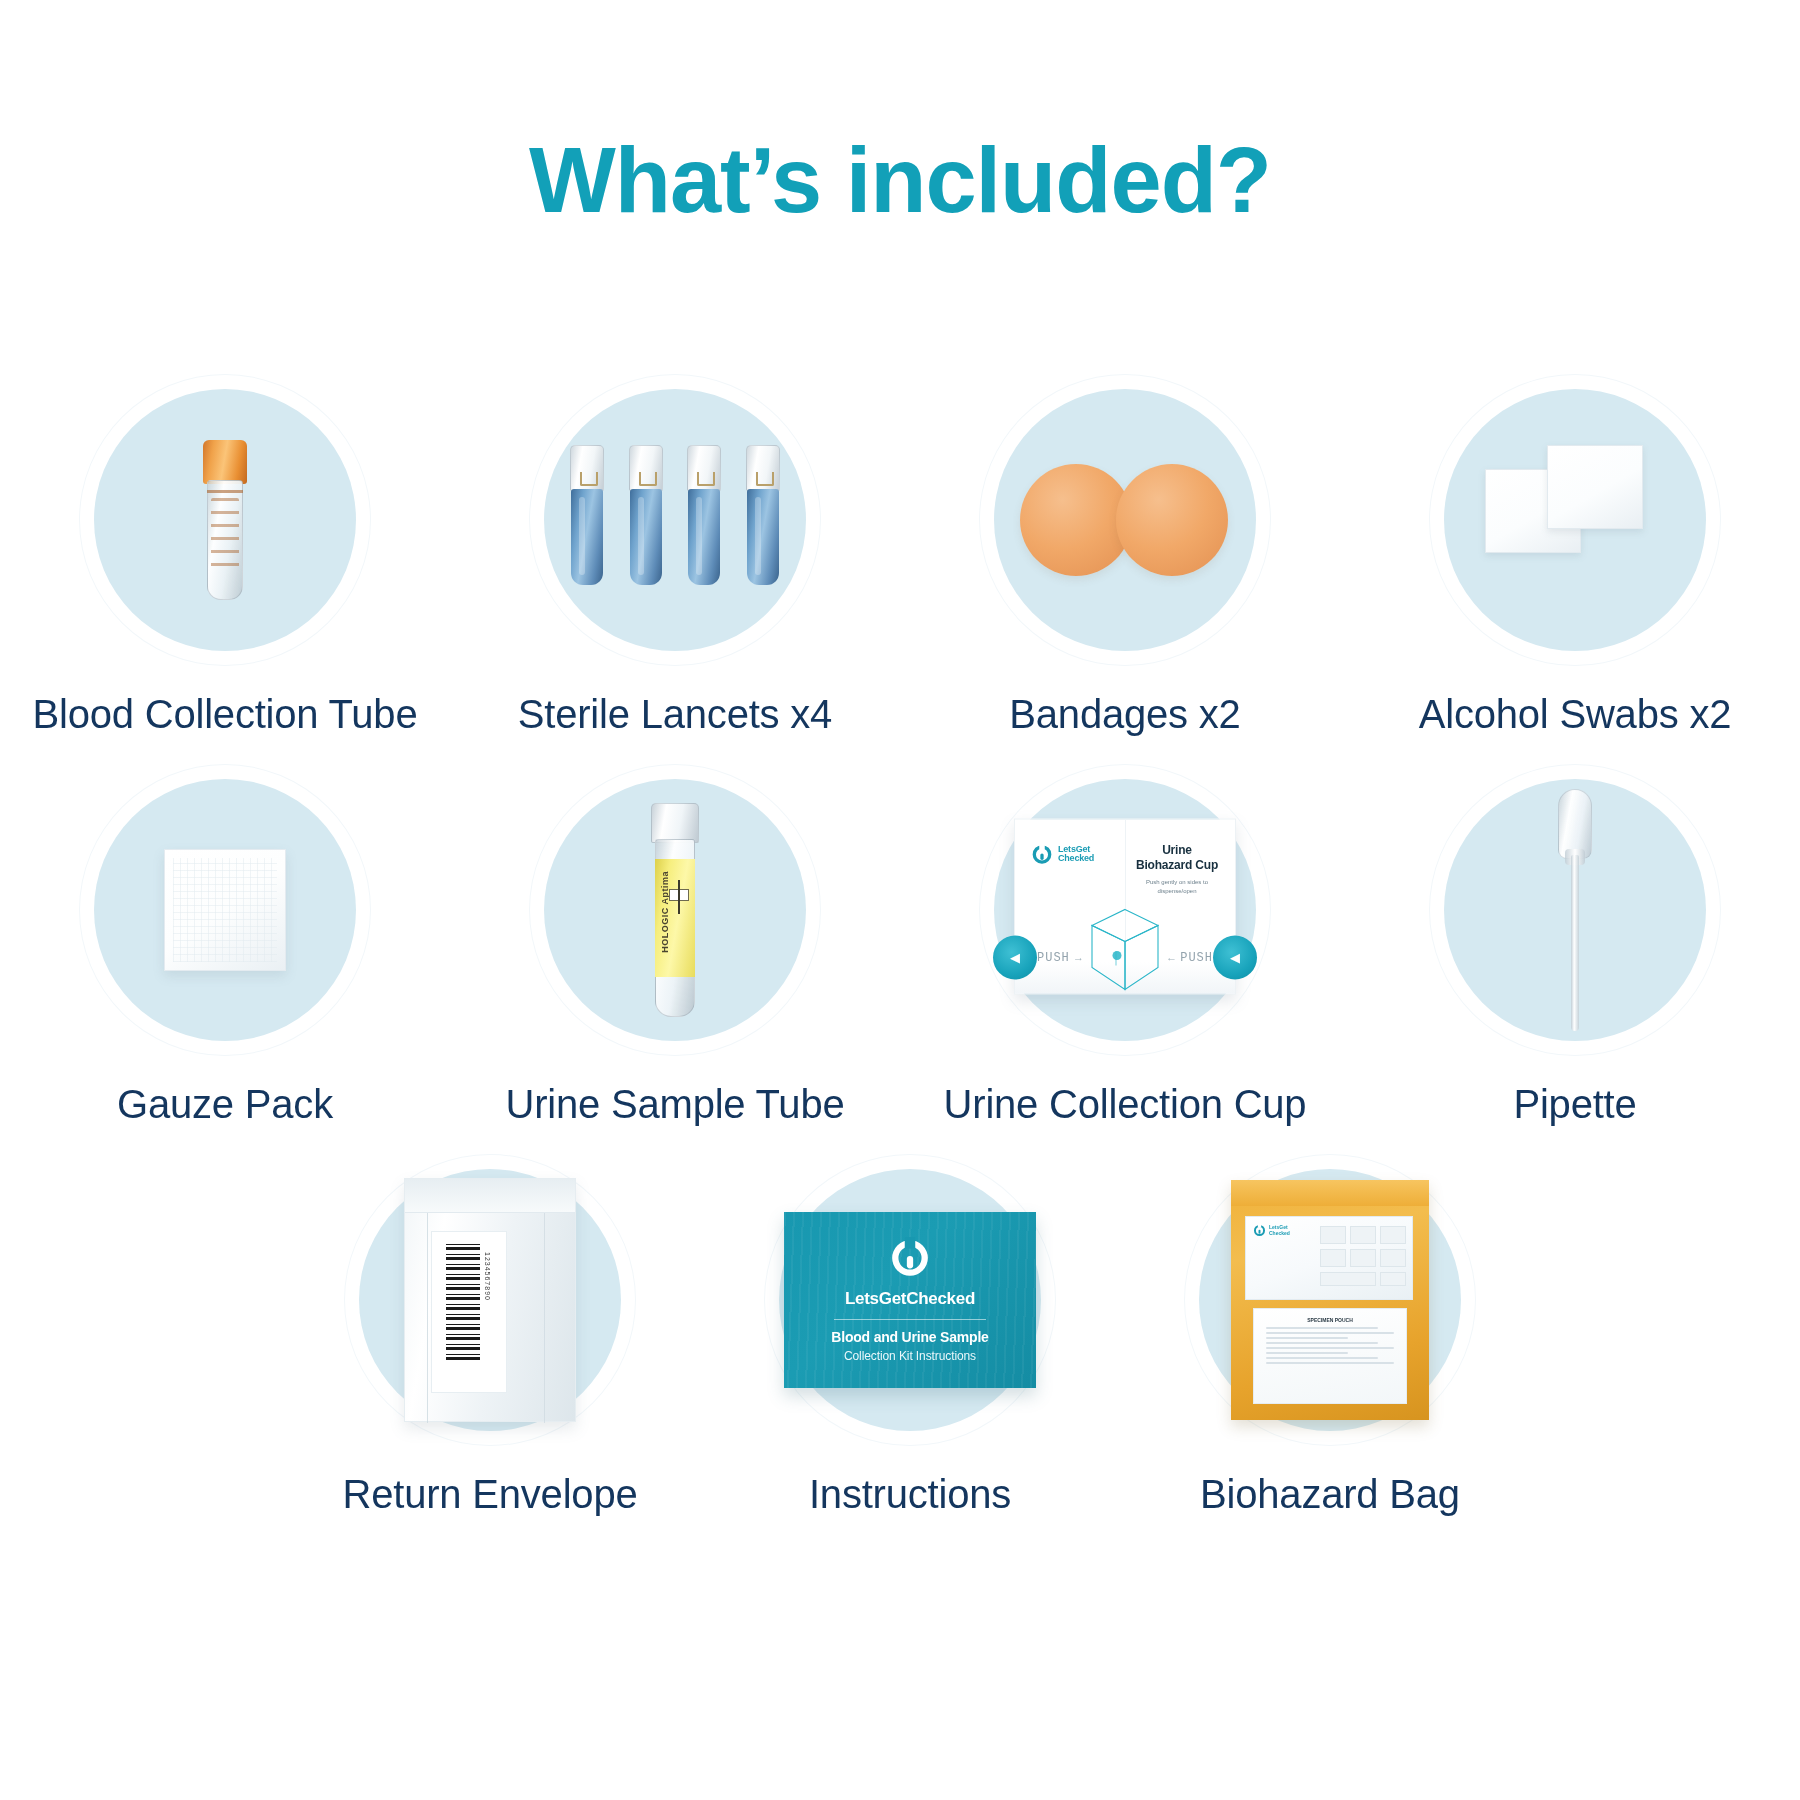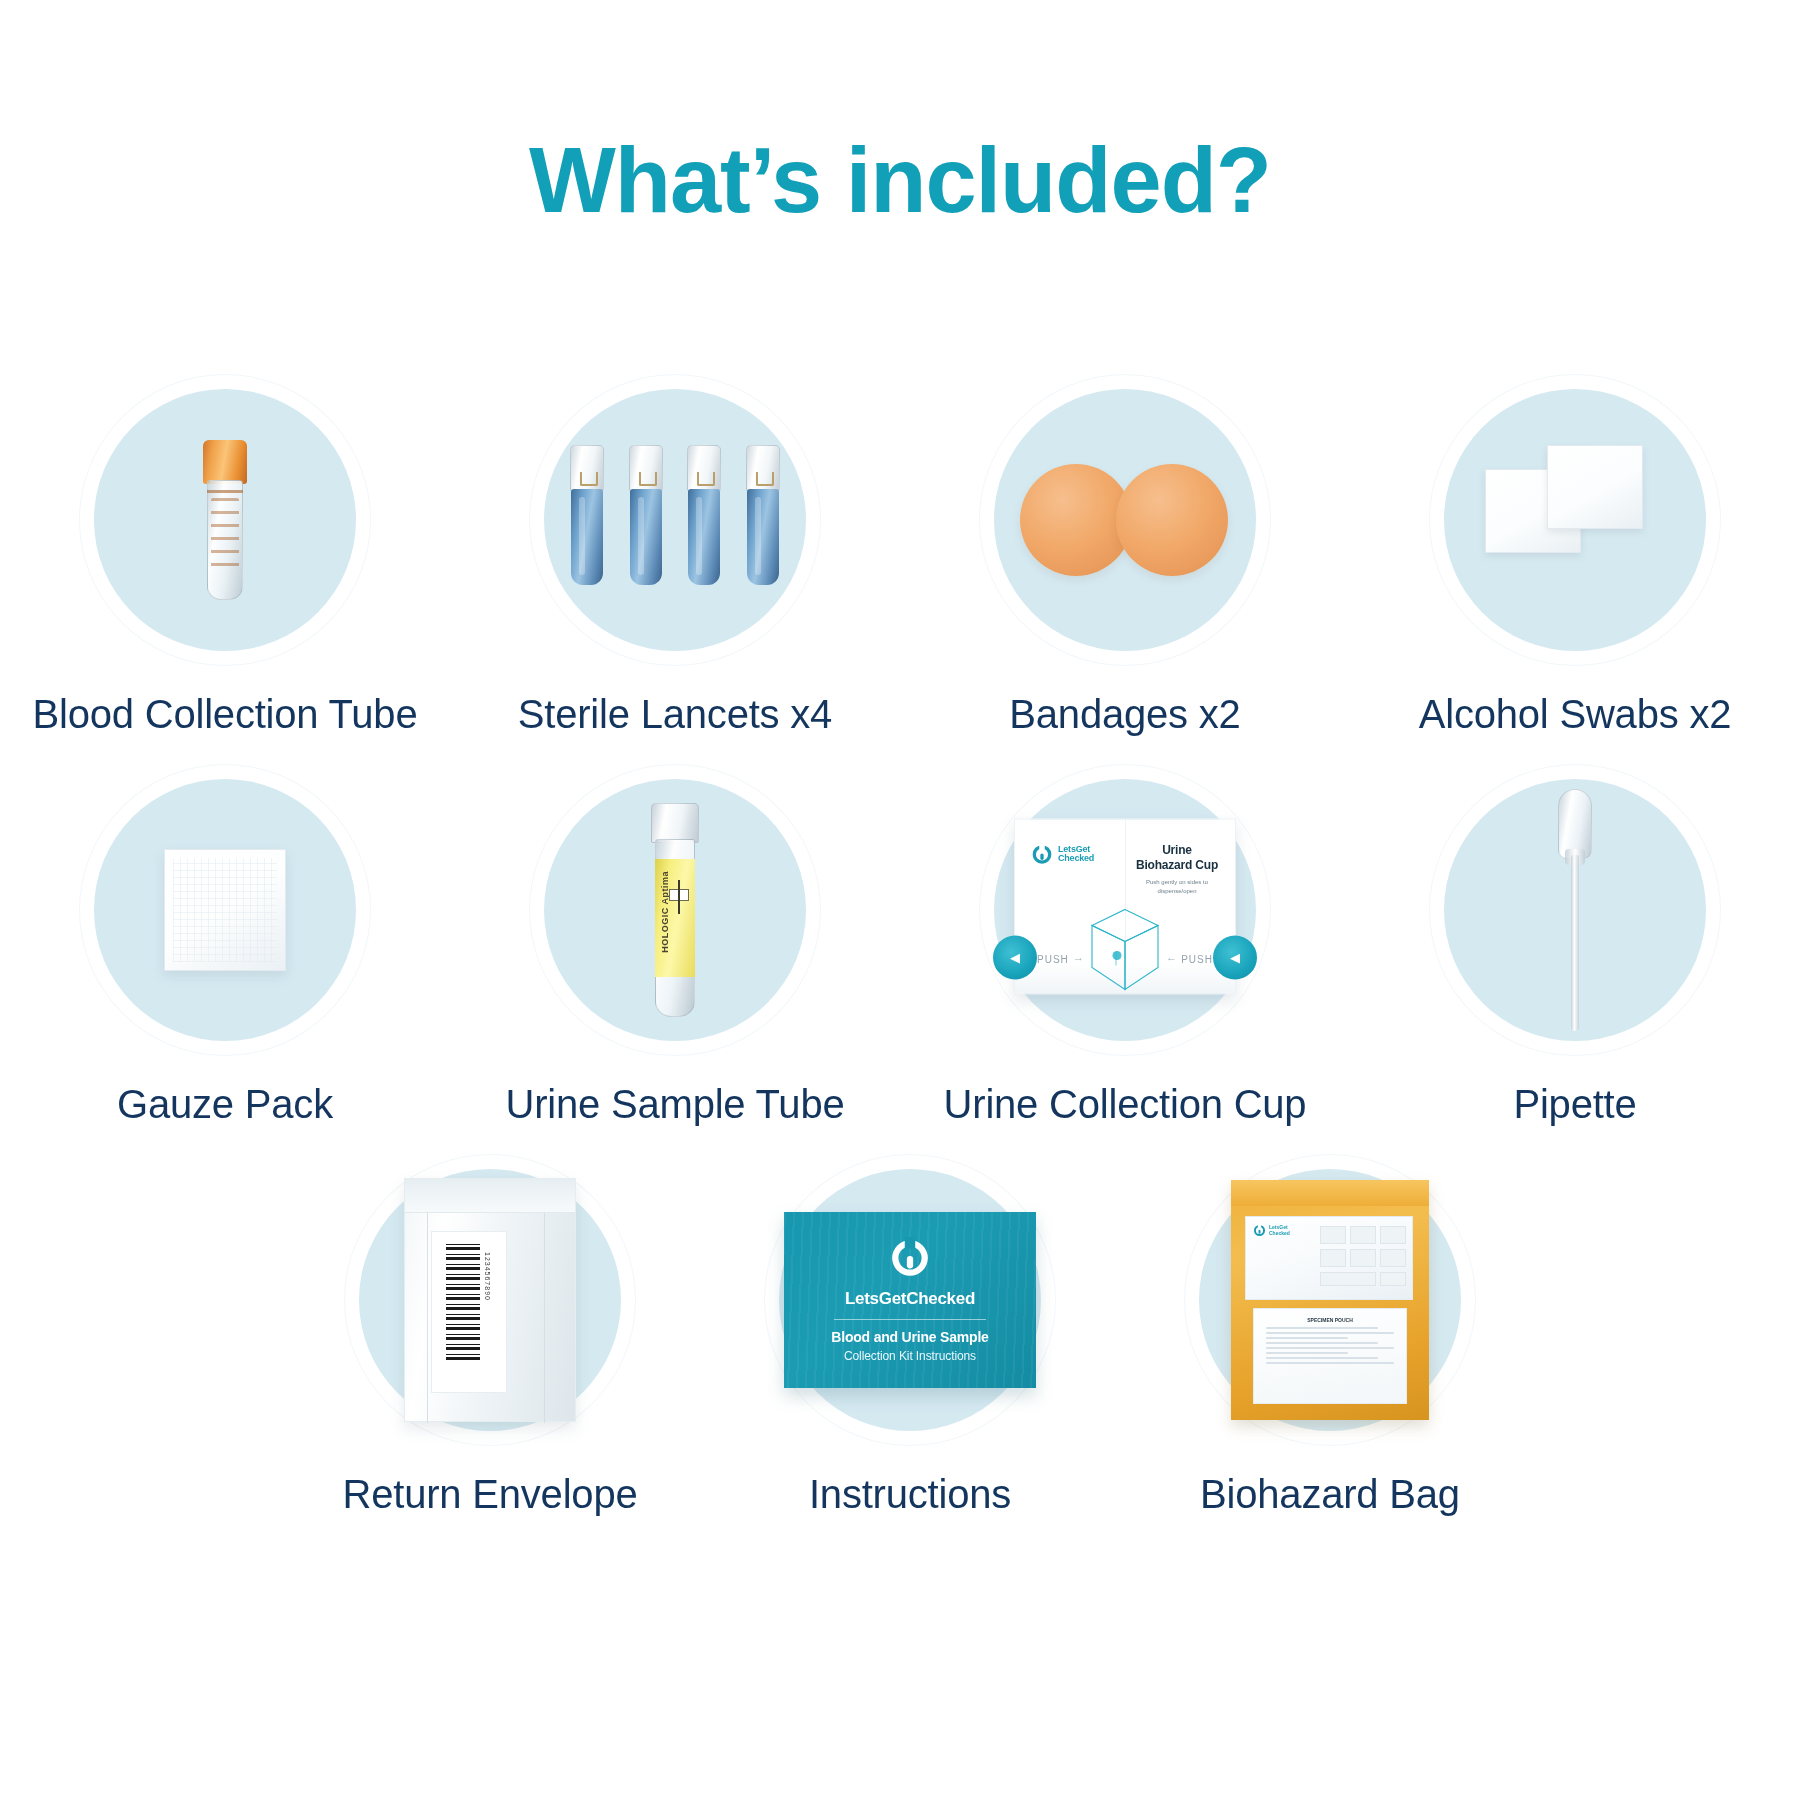--- a/index.html
+++ b/index.html
@@ -163,21 +163,21 @@
     box-shadow: 0 7px 14px rgba(110,130,145,.18);
     border: 1px solid #edf2f5;
   }
   .ucp .crease { position: absolute; left: 50%; top: 0; width: 1px; height: 100%; background: #eef3f6; }
   .ucp .logo { position: absolute; left: 16px; top: 24px; display: flex; align-items: center; gap: 5px; }
   .ucp .logo .txt { font-size: 9px; font-weight: bold; color: #1a9cb4; line-height: 1.05; letter-spacing: -.2px; }
   .ucp .hdr { position: absolute; left: 112px; top: 24px; width: 100px; text-align: center; }
   .ucp .hdr .t1 { font-size: 12px; font-weight: bold; color: #18303f; line-height: 1.25; letter-spacing: -.2px; }
   .ucp .hdr .t2 { margin-top: 5px; font-size: 6px; color: #6e818d; line-height: 1.5; }
   .ucp .cube { position: absolute; left: 50%; top: 86px; transform: translateX(-50%); }
-  .ucp .pushL, .ucp .pushR { position: absolute; bottom: 28px; font-size: 10px; color: #93a3ad; letter-spacing: 1px; }
+  .ucp .pushL, .ucp .pushR { position: absolute; bottom: 28px; font-size: 12px; color: #93a3ad; letter-spacing: 1px; font-family: Liberation Mono, monospace; }
   .ucp .pushL { left: 22px; } .ucp .pushR { right: 22px; }
   .ucp .arrL, .ucp .arrR { position: absolute; bottom: 30px; font-size: 11px; color: #9fb0ba; }
   .ucp .arrL { left: 58px; } .ucp .arrR { right: 58px; }
   .ucp .tabL, .ucp .tabR {
     position: absolute; bottom: 14px; width: 44px; height: 44px; border-radius: 50%;
     background: radial-gradient(circle at 42% 38%, #3fc0d4 0%, #18a3bb 60%, #0d8ca3 100%);
     display: flex; align-items: center; justify-content: center; color: #fff; font-size: 13px;
   }
   .ucp .tabL { left: -22px; } .ucp .tabR { right: -22px; }
 

